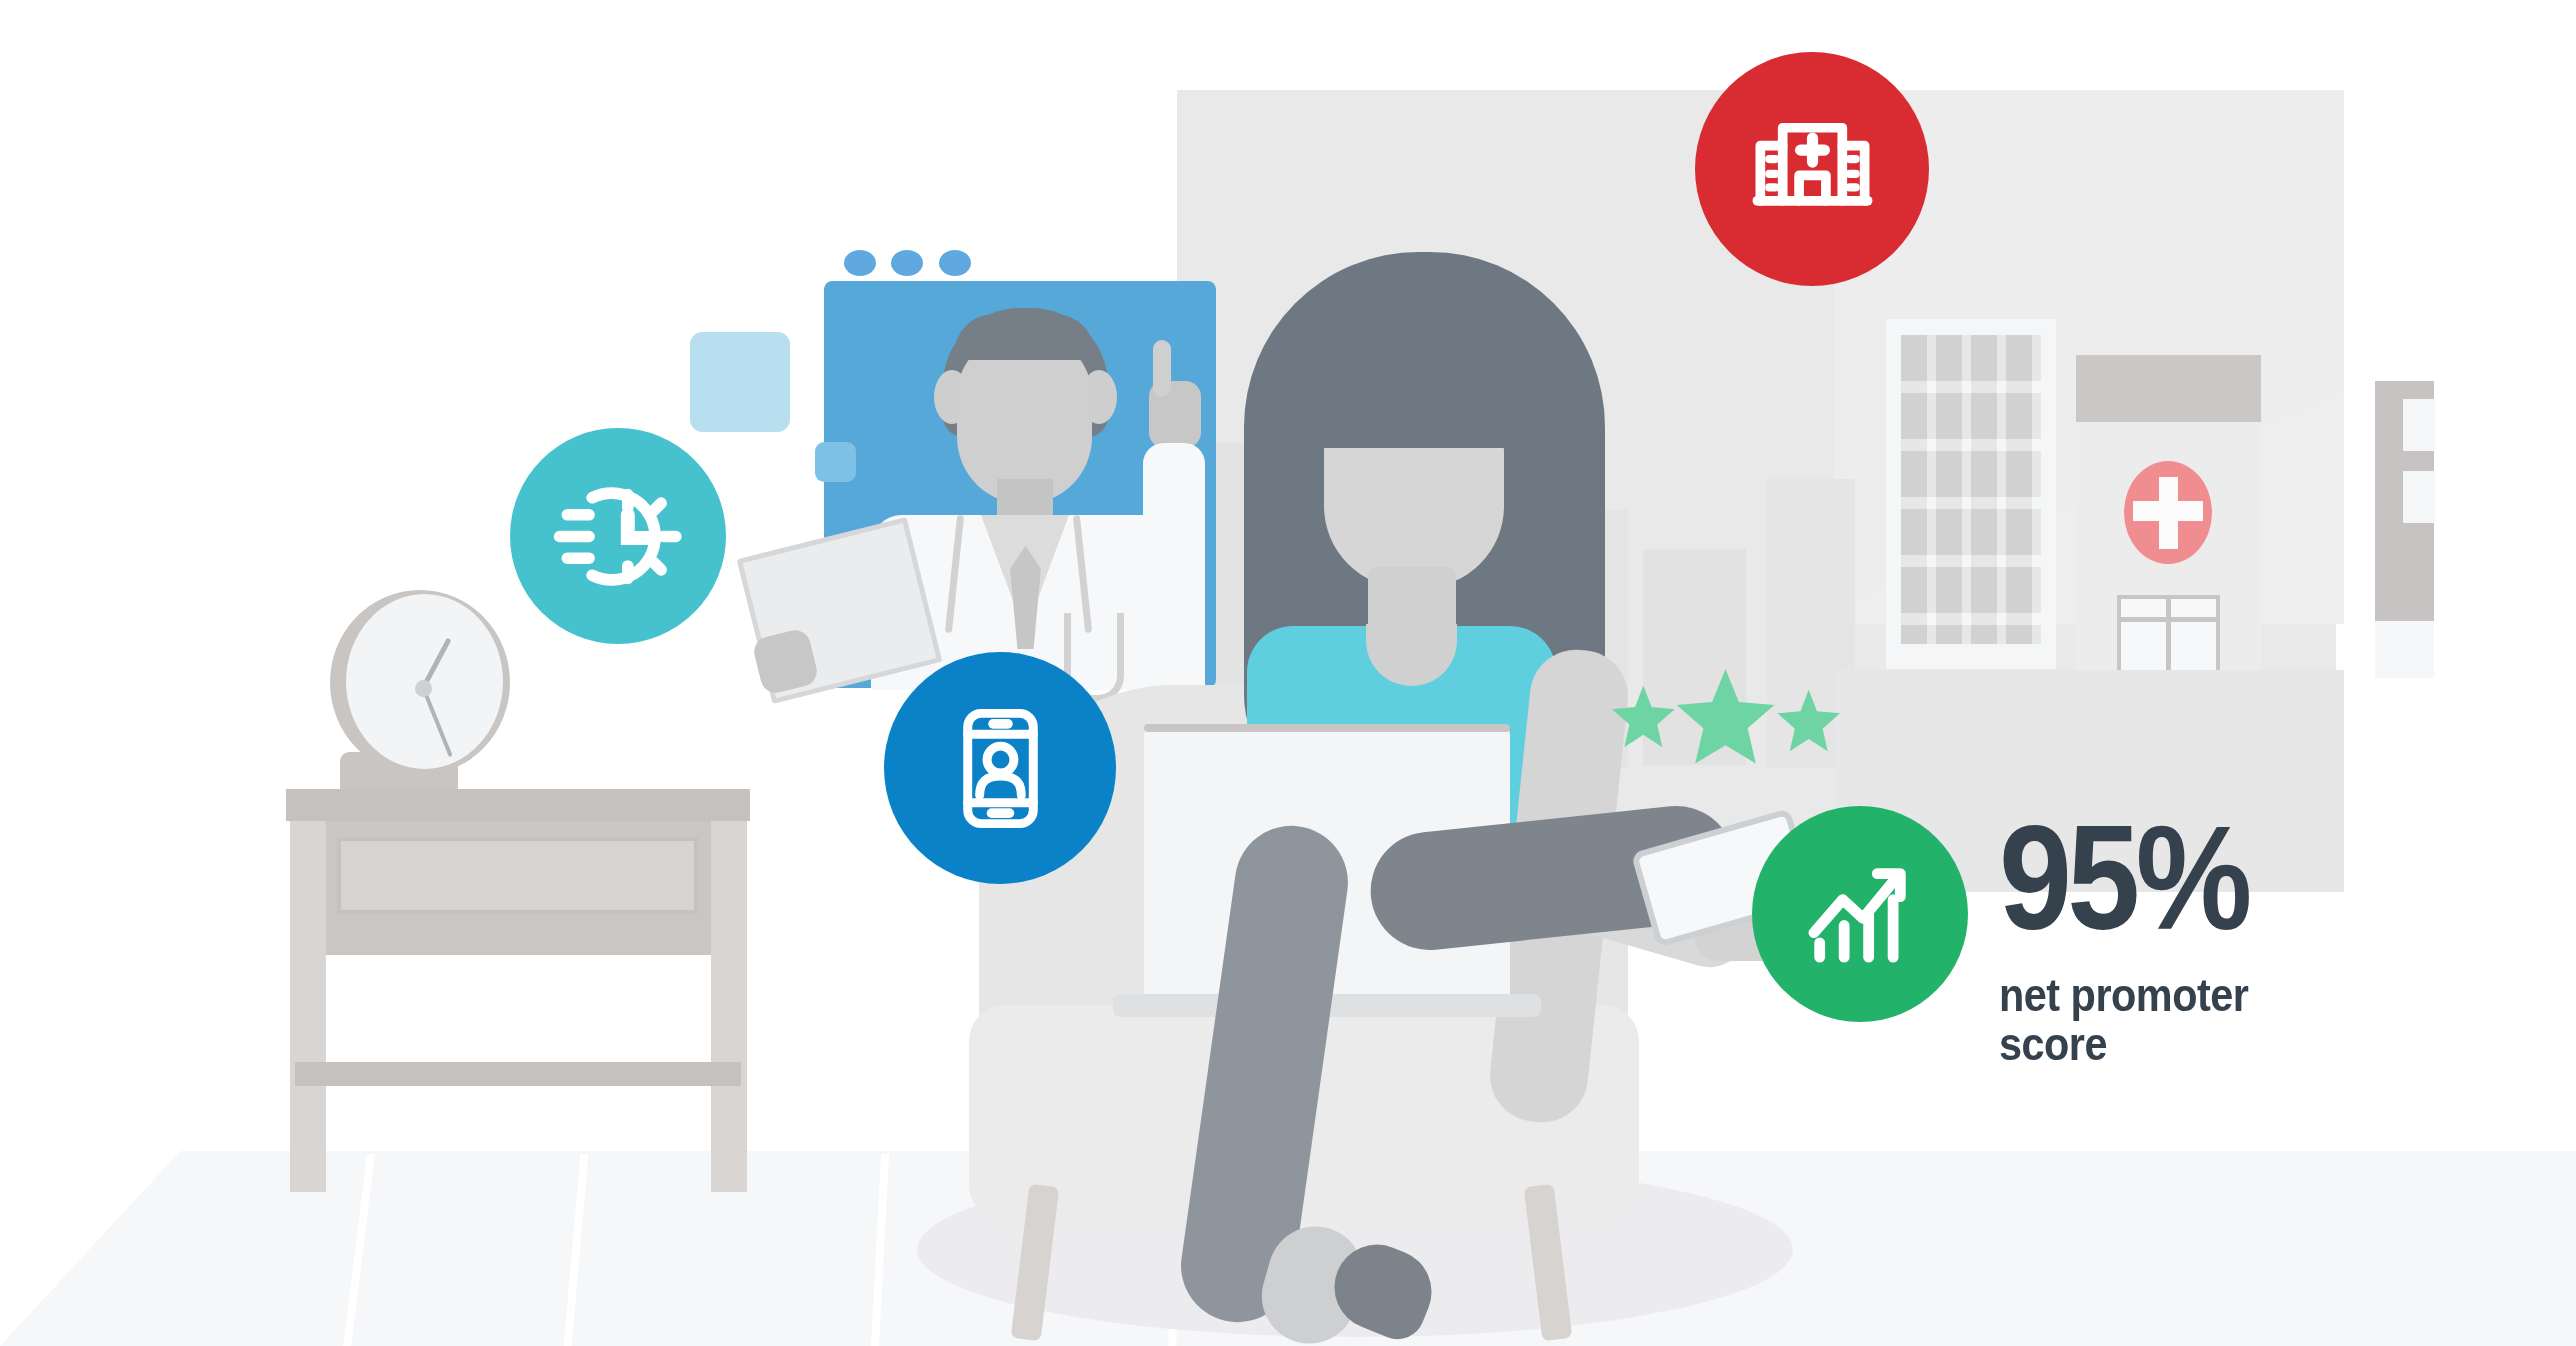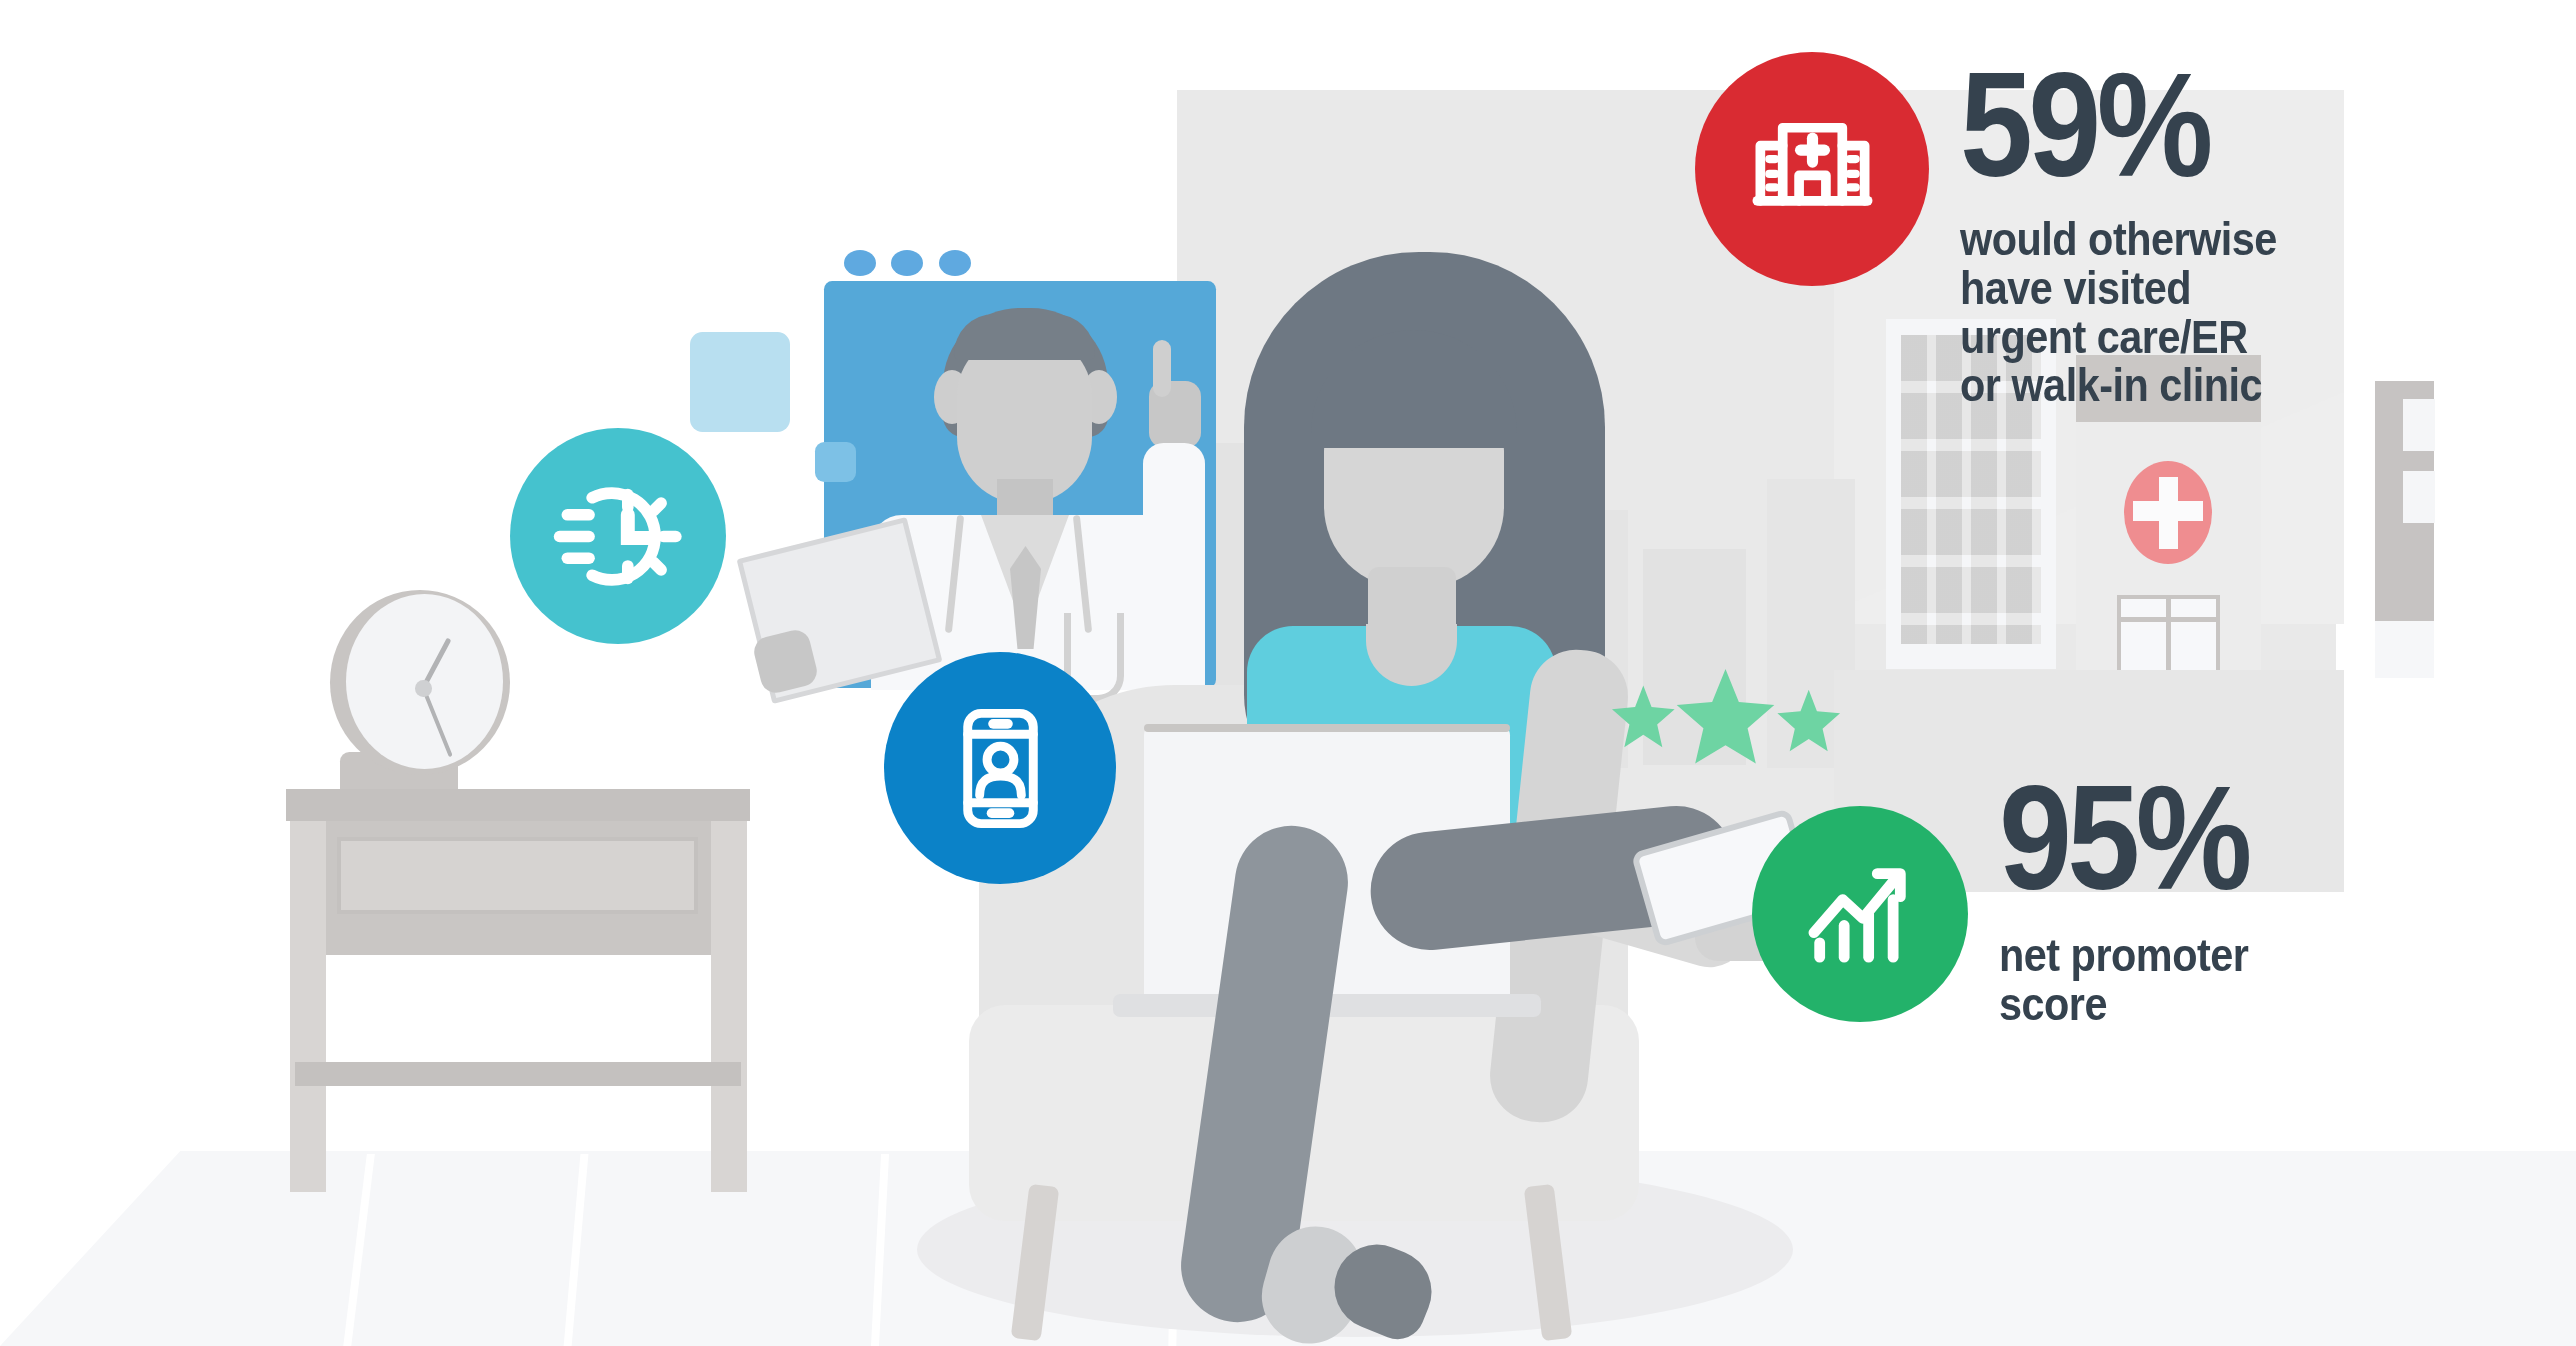--- a/index.html
+++ b/index.html
@@ -228,41 +228,34 @@
         <line x1="21" y1="43" x2="25" y2="43" stroke-width="5.5"></line>
         <line x1="21" y1="53" x2="25" y2="53" stroke-width="5.5"></line>
         <line x1="21" y1="62" x2="25" y2="62" stroke-width="5.5"></line>
         <line x1="75" y1="43" x2="79" y2="43" stroke-width="5.5"></line>
         <line x1="75" y1="53" x2="79" y2="53" stroke-width="5.5"></line>
         <line x1="75" y1="62" x2="79" y2="62" stroke-width="5.5"></line>
       </g>
     </svg>
   </div>
 
-  <div class="block" style="left:1960px;top:67px;width:567px;">
-    <div class="stat-num" style="font-size:149px;">59%</div>
-    <div class="stat-cap" style="font-size:46px;margin-top:32px;">would otherwise</div>
-    <div class="stat-cap" style="font-size:46px;">have visited</div>
-    <div class="stat-cap" style="font-size:46px;">urgent care/ER</div>
-    <div class="stat-cap" style="font-size:46px;">or walk-in clinic</div>
-  </div>
 
   <div class="badge" style="left:1752px;top:806px;width:216px;height:216px;background:#23b26a;">
     <svg width="144" height="144" viewBox="0 0 100 100">
       <g fill="none" stroke="#ffffff" stroke-width="7.5" stroke-linecap="round" stroke-linejoin="round">
         <line x1="22" y1="70" x2="22" y2="80"></line>
         <line x1="39" y1="58" x2="39" y2="80"></line>
         <line x1="56" y1="50" x2="56" y2="80"></line>
         <line x1="73" y1="40" x2="73" y2="80"></line>
         <polyline points="18,63 38,40 52,53 76,24"></polyline>
         <polyline points="62,22 78,22 78,38"></polyline>
       </g>
     </svg>
   </div>
 
-  <div class="block" style="left:1999px;top:780px;width:515px;">
+  <div class="block" style="left:1999px;top:820px;width:515px;">
     <div class="stat-num" style="font-size:149px;">95%</div>
     <div class="stat-cap" style="font-size:46px;margin-top:35px;">net promoter</div>
     <div class="stat-cap" style="font-size:46px;">score</div>
   </div>
 
 </div>
 
 
 </body></html>

